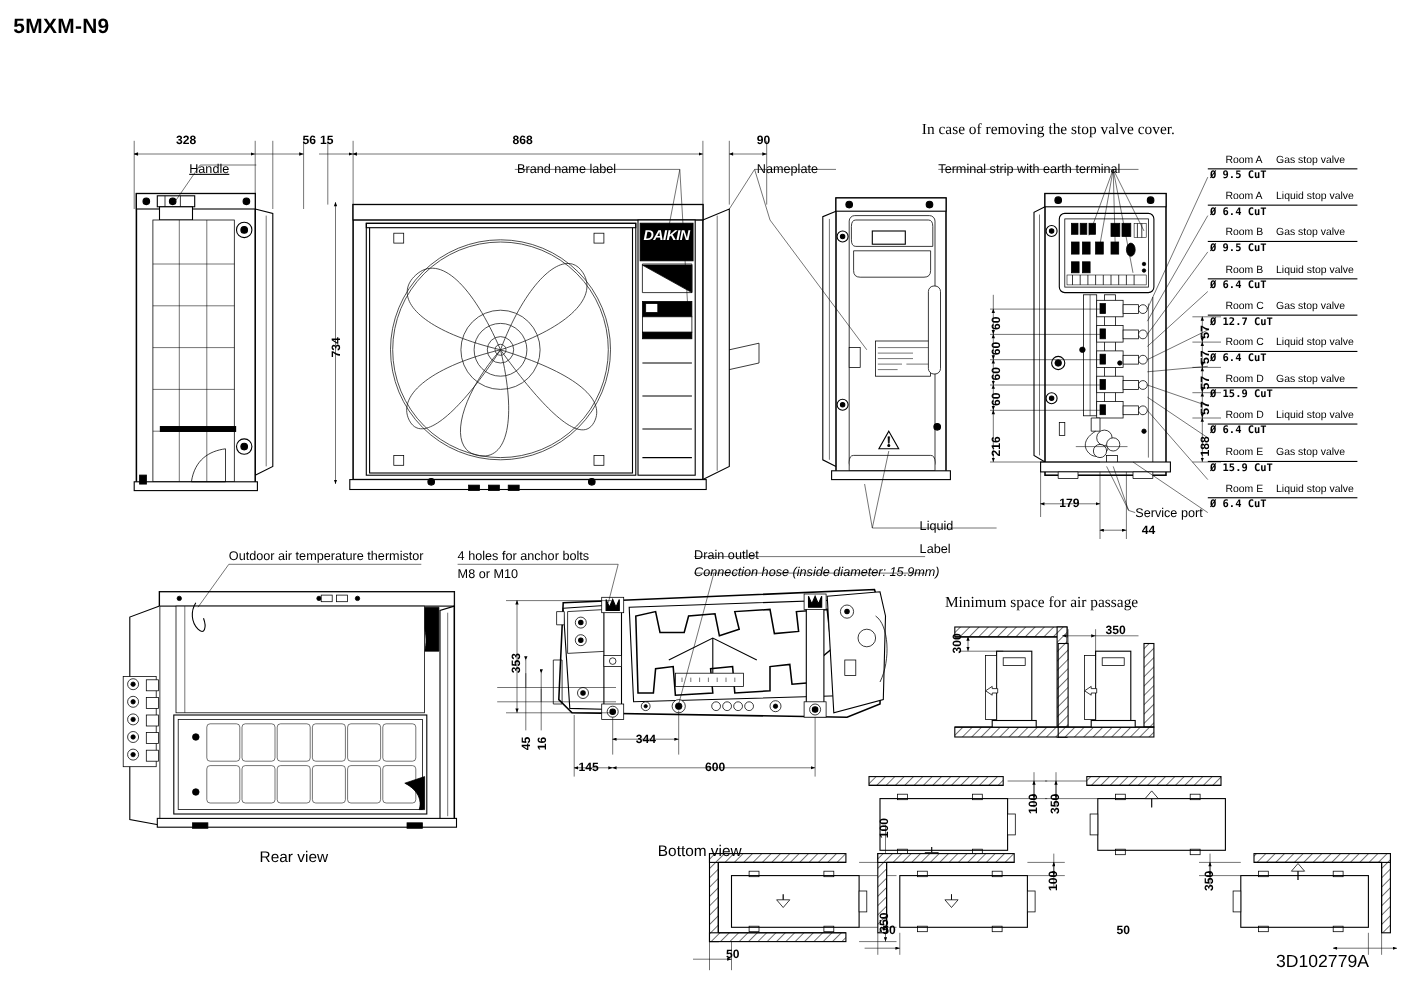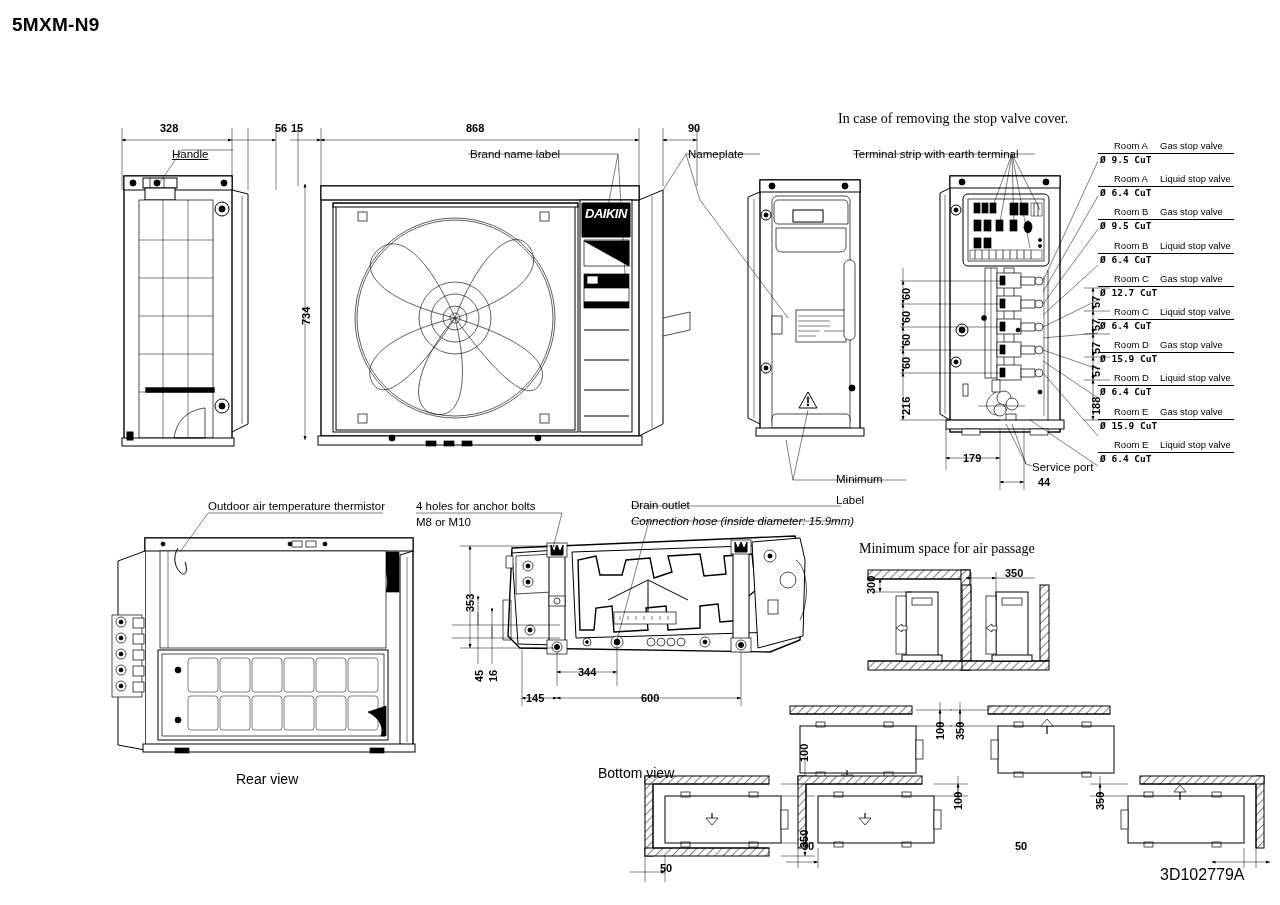--- a/index.html
+++ b/index.html
@@ -749,21 +749,21 @@
 <div class="abs dim-v" style="left:1090px;top:415px;">188</div>
 
 <div class="abs dim" style="left:963px;top:452px;">179</div>
 <div class="abs dim" style="left:1038px;top:476px;">44</div>
 
 <div class="abs hdr" style="left:838px;top:111px;">In case of removing the stop valve cover.</div>
 <div class="abs lbl" style="left:172px;top:148px;text-decoration:underline;">Handle</div>
 <div class="abs lbl" style="left:470px;top:148px;">Brand name label</div>
 <div class="abs lbl" style="left:688px;top:148px;">Nameplate</div>
 <div class="abs lbl" style="left:853px;top:148px;">Terminal strip with earth terminal</div>
-<div class="abs lbl" style="left:836px;top:473px;">Minimum</div>
+<div class="abs lbl" style="left:836px;top:473px;">Liquid</div>
 <div class="abs lbl" style="left:836px;top:494px;">Label</div>
 <div class="abs lbl" style="left:1032px;top:461px;text-align:center;">Service port</div>
 
 <div class="abs" style="left:585px;top:206px;font-size:13px;font-weight:700;font-style:italic;color:#fff;letter-spacing:-.5px;">DAIKIN</div>
 
 <div id="valve-list">
     <div class="valve-row" style="left: 1114px; top: 140px;">
       <span class="room" style="position: absolute; left: 0px; top: 0px;">Room A</span>
       <span class="vtype" style="position: absolute; left: 46px; top: 0px;">Gas stop valve</span>
       <div class="valve-ul" style="position: absolute; left: -16px; top: 13px; width: 136px;"></div>

